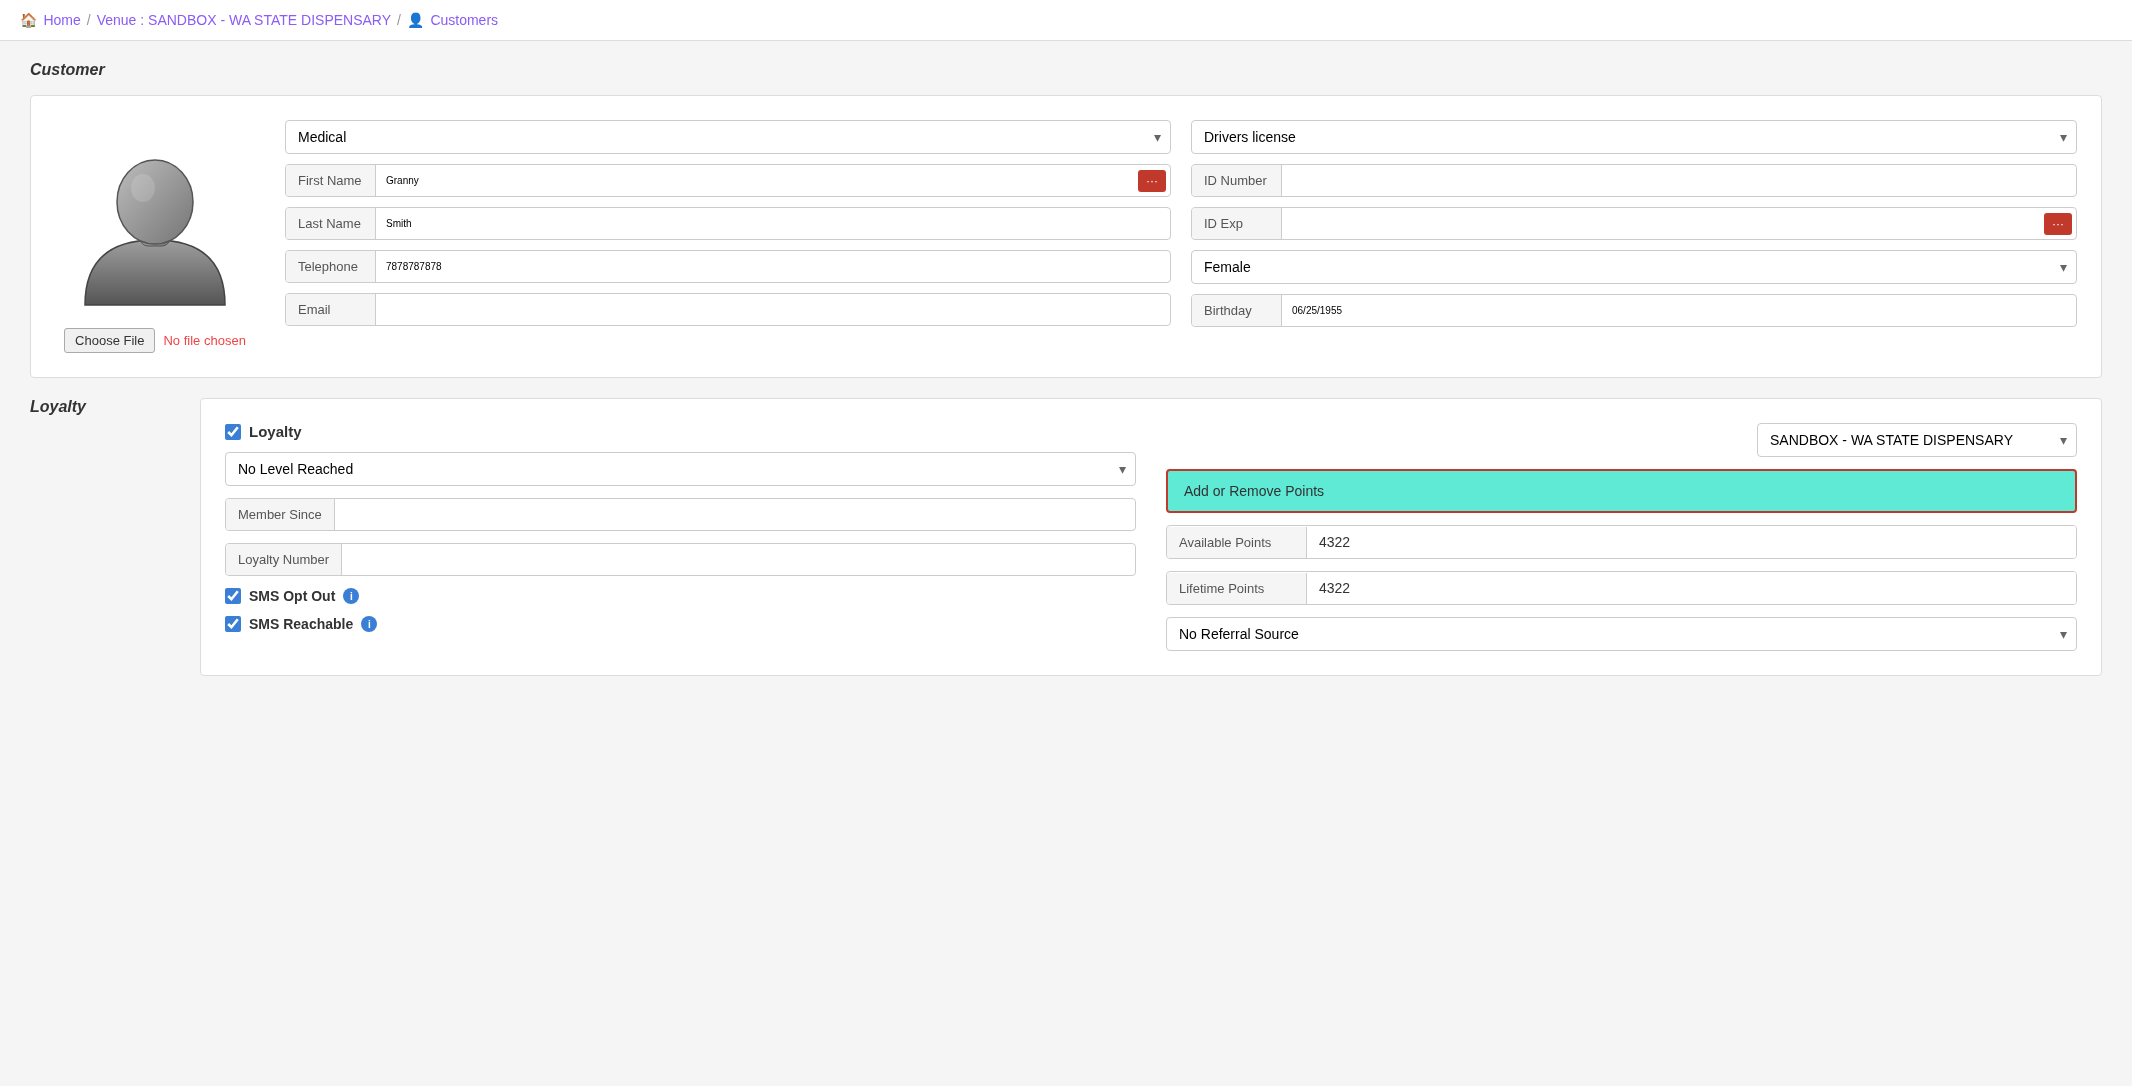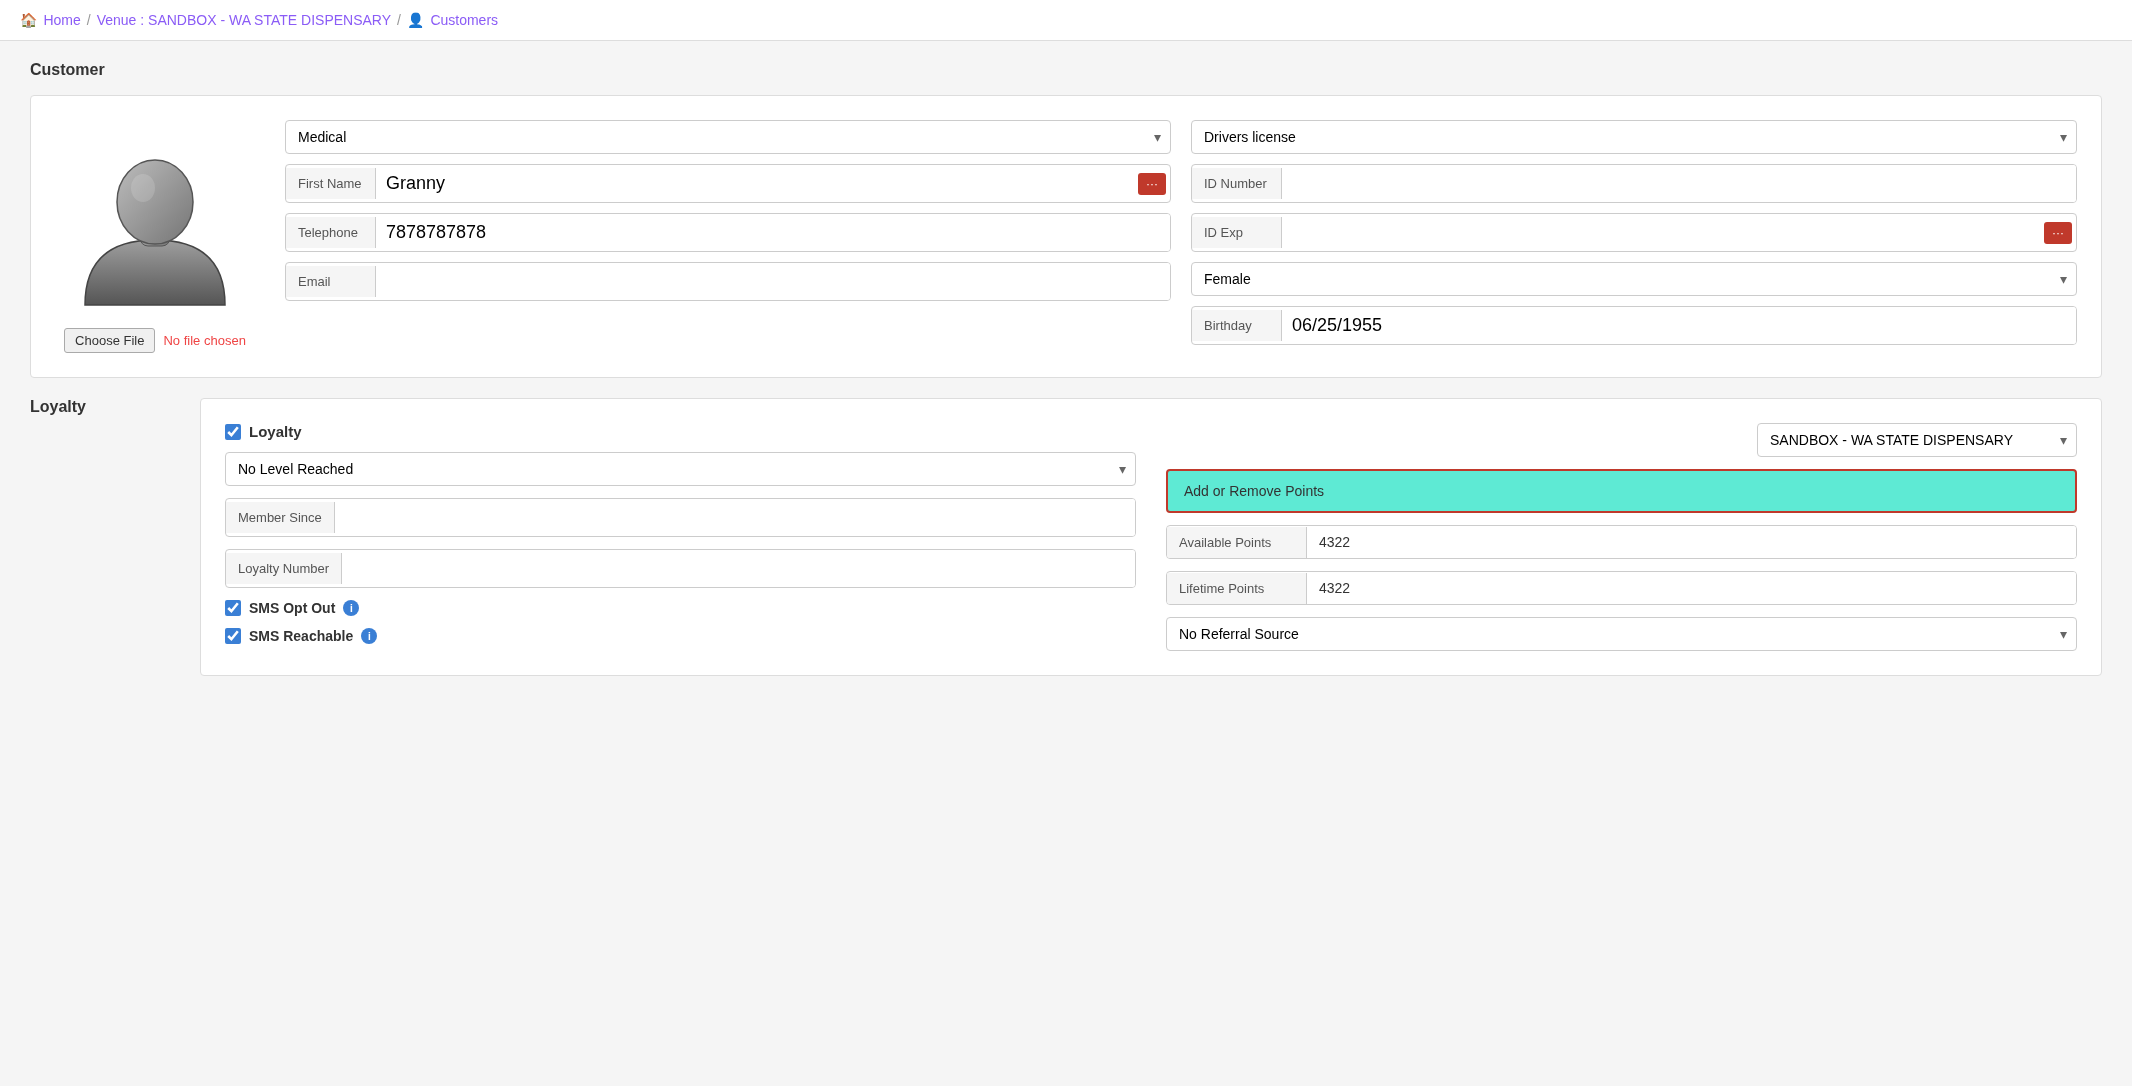--- a/index.html
+++ b/index.html
@@ -26,20 +26,21 @@
       color: #999;
     }
     .main-content {
       padding: 20px 30px;
     }
     .section-title {
       font-size: 16px;
       font-weight: 600;
       color: #333;
       margin-bottom: 16px;
+      font-style: italic;
     }
     .card {
       background: #fff;
       border: 1px solid #ddd;
       border-radius: 4px;
       padding: 24px;
       margin-bottom: 20px;
     }
     .customer-section {
       display: flex;
@@ -129,21 +130,21 @@
       font-size: 13px;
       color: #555;
       white-space: nowrap;
       border-right: 1px solid #ccc;
       min-width: 90px;
     }
     .field-input {
       flex: 1;
       border: none;
       padding: 8px 10px;
-      font-size: 18px;
+      font-size: 10px;
       outline: none;
       background: #fff;
     }
     .field-badge {
       background: #c0392b;
       color: white;
       padding: 4px 8px;
       font-size: 12px;
       cursor: pointer;
       border-radius: 3px;
@@ -313,20 +314,24 @@
             </select>
             <span class="select-arrow">▾</span>
           </div>
 
           <div class="field-row">
             <span class="field-label">First Name</span>
             <input class="field-input" type="text" value="Granny" style="">
             <span class="field-badge">···</span>
           </div>
 
+          <div class="field-row">
+            <span class="field-label">Last Name</span>
+            <input class="field-input" type="text" value="Smith" style="">
+          </div>
 
           <div class="field-row">
             <span class="field-label">Telephone</span>
             <input class="field-input" type="text" value="7878787878" style="">
           </div>
 
           <div class="field-row">
             <span class="field-label">Email</span>
             <input class="field-input" type="text" value="" style="">
           </div>

